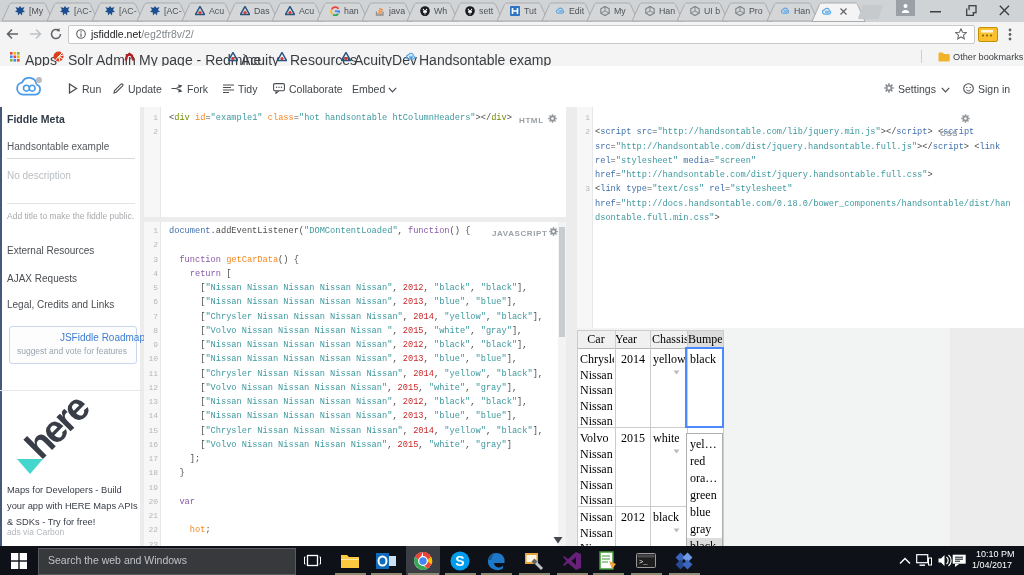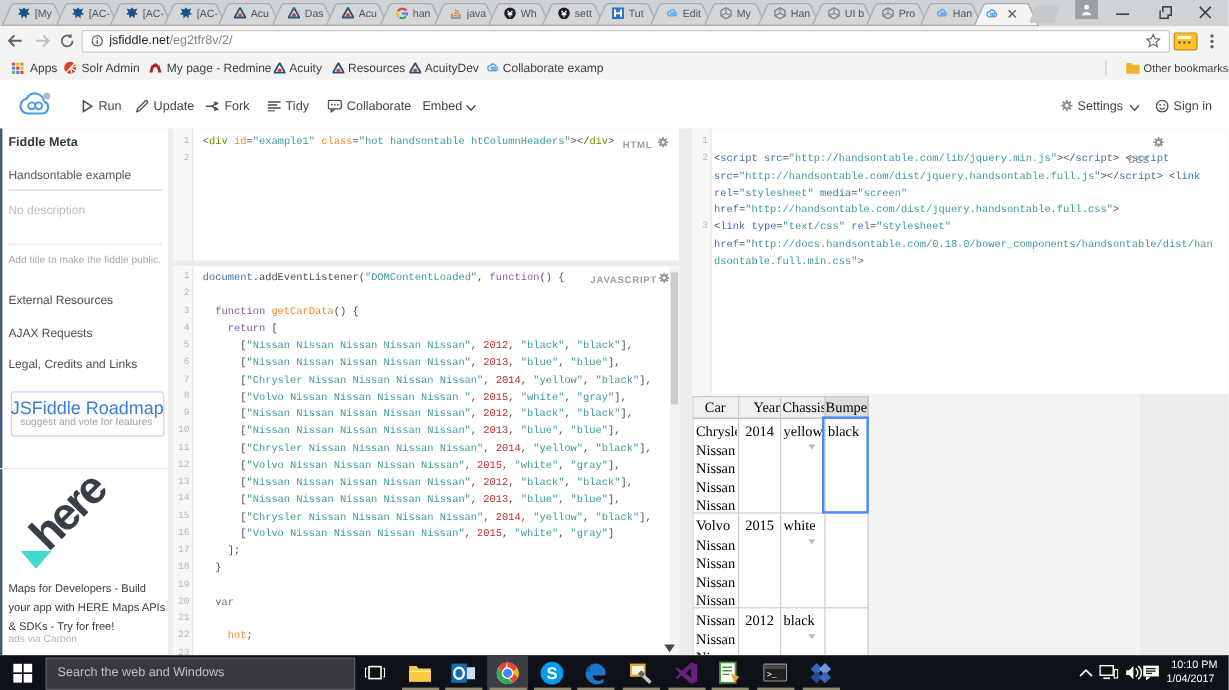--- a/index.html
+++ b/index.html
@@ -2,21 +2,21 @@
 <html><head><meta charset="utf-8">
 <style>
 html,body{margin:0;padding:0;}
 body{width:1024px;height:575px;overflow:hidden;font-family:"Liberation Sans",sans-serif;position:relative;background:#fff;}
 .abs{position:absolute;}
 svg{display:block;}
 #tabstrip{position:absolute;left:0;top:0;width:1024px;height:22px;background:#d0d3d6;}
 .tabtext{position:absolute;top:6px;font-size:8.8px;color:#4e5256;white-space:nowrap;overflow:hidden;width:19px;}
 #toolbar{position:absolute;left:0;top:22px;width:1024px;height:25px;background:#f4f4f4;}
 #bookbar{position:absolute;left:0;top:47px;width:1024px;height:19px;background:#f4f4f4;border-bottom:1px solid #d6d6d6;}
-.bm{position:absolute;top:51.5px;font-size:10px;color:#3a3e42;white-space:nowrap;}
+.bm{position:absolute;top:51.5px;font-size:14px;color:#3a3e42;white-space:nowrap;}
 #jshead{position:absolute;left:0;top:66px;width:1024px;height:41px;background:#fff;}
 .hbtn{position:absolute;top:83px;font-size:10.5px;color:#41464b;white-space:nowrap;}
 #page{position:absolute;left:0;top:107px;width:1024px;height:439px;background:#ececec;overflow:hidden;}
 .panel{position:absolute;background:#fff;overflow:hidden;}
 .gut{position:absolute;background:#f7f7f7;border-right:1px solid #e7e7e7;}
 .gn{position:absolute;font:8px/14.25px "Liberation Mono",monospace;color:#b4b8bc;text-align:right;width:14px;}
 .cl{position:absolute;font:8.66px/14.25px "Liberation Mono",monospace;color:#4d4d4c;white-space:pre;}
 .k{color:#8959a8;}.s{color:#3e999f;}.n{color:#c82829;}.bb{color:#4271ae;}.o{color:#f5871f;}.g{color:#718c00;}
 .plabel{position:absolute;font-size:8px;font-weight:bold;letter-spacing:0.6px;color:#9aa0a6;}
 .sbt{position:absolute;left:7px;font-size:10px;color:#4a4e52;white-space:nowrap;}
@@ -263,21 +263,21 @@
     <use href="#acuity"></use>
   </svg>
 <div class="bm" style="left:290px">Resources</div>
 <svg class="abs" style="left:341px;top:52px" width="10" height="10" viewBox="0 0 10 10">
     <use href="#acuity"></use>
   </svg>
 <div class="bm" style="left:354px">AcuityDev</div>
 <svg class="abs" style="left:405px;top:51px" width="11" height="11" viewBox="0 0 10 10">
     <use href="#cloud"></use>
   </svg>
-<div class="bm" style="left:419px">Collaborate examp</div>
+<div class="bm" style="left:419px">Handsontable examp</div>
 <div class="abs" style="left:921px;top:50px;width:1px;height:13px;background:#cfcfcf"></div>
 <svg class="abs" style="left:938px;top:52px" width="12" height="10">
     <path d="M0.5 1.5 Q0.5 0.5 1.5 0.5 L4.5 0.5 L6 2 L11 2 Q11.7 2 11.7 2.8 L11.7 8.7 Q11.7 9.5 11 9.5 L1.3 9.5 Q0.5 9.5 0.5 8.7 Z" fill="#f2b32c"></path>
   </svg>
 <div class="bm" style="left:953px;font-size:9.2px">Other bookmarks</div>
 <div id="jshead"></div>
 <svg class="abs" style="left:11px;top:75px" width="34" height="24" viewBox="0 0 34 24">
 <path d="M25.5 9.5 a7.5 7.5 0 0 0 -14.3 -2.2 a6.2 6.2 0 0 0 0.8 12.3 l12.5 0 a5.2 5.2 0 0 0 1 -10.1" fill="none" stroke="#4a9be8" stroke-width="1.8"></path>
 <path d="M12.5 13.2 a2.9 2.9 0 1 0 5.8 0 a2.9 2.9 0 1 0 -5.8 0 M18.3 13.2 a2.9 2.9 0 1 0 5.8 0 a2.9 2.9 0 1 0 -5.8 0" fill="none" stroke="#4a9be8" stroke-width="1.6"></path>
 <circle cx="28" cy="5" r="3" fill="#b9bdc1"></circle>
@@ -331,21 +331,21 @@
 <div class="sbt" style="top:113px;font-weight:bold;font-size:10.5px;color:#2f3b47">Fiddle Meta</div>
 <div class="sbt" style="top:141px;color:#55595e">Handsontable example</div>
 <div class="abs" style="left:7px;top:158px;width:128px;height:1px;background:#d8d8d8"></div>
 <div class="sbt" style="top:170px;color:#b9bdc1">No description</div>
 <div class="abs" style="left:7px;top:203px;width:128px;height:1px;background:#e3e3e3"></div>
 <div class="sbt" style="top:211px;font-size:8.5px;color:#a6aaae">Add title to make the fiddle public.</div>
 <div class="sbt" style="top:245px">External Resources</div>
 <div class="sbt" style="top:273px">AJAX Requests</div>
 <div class="sbt" style="top:299px">Legal, Credits and Links</div>
 <div class="abs" style="left:9px;top:326px;width:126px;height:36px;border:1px solid #c7d7ee;border-radius:3px;background:#fdfdfe"></div>
-<div class="abs" style="left:9px;top:332px;width:136px;text-align:left;font-size:15px;color:#3c7dd1">JSFiddle Roadmap</div>
+<div class="abs" style="left:9px;top:332px;width:136px;text-align:right;font-size:10px;color:#3c7dd1">JSFiddle Roadmap</div>
 <div class="abs" style="left:9px;top:346px;width:126px;text-align:center;font-size:8.5px;color:#9aa5b1">suggest and vote for features</div>
 <div class="abs" style="left:0px;top:390px;width:144px;height:1px;background:#e8e8e8"></div>
 <div class="abs" style="left:10px;top:393px;width:110px;height:84px;overflow:visible">
 <div style="position:absolute;left:7px;top:44px;transform:rotate(-45deg);transform-origin:0 0;font-weight:bold;font-size:38px;letter-spacing:-2.5px;color:#383d47">here</div>
 <svg style="position:absolute;left:7px;top:66px" width="26" height="15">
       <path d="M0 0 L26 0 L13 15 Z" fill="#45d6cd"></path>
     </svg>
 </div>
 <div class="sbt" style="top:482px;font-size:9.3px;color:#383d47;line-height:16px;white-space:nowrap">Maps for Developers - Build<br>your app with HERE Maps APIs<br>&amp; SDKs - Try for free!</div>
 <div class="sbt" style="top:527px;font-size:8.5px;color:#b4b8bc">ads via Carbon</div>
@@ -429,21 +429,21 @@
 <svg class="abs" style="left:384px;top:7px" width="9" height="9" viewBox="0 0 8 8">
       <use href="#gear"></use>
     </svg>
 </div>
 <div class="panel ht" style="left:577px;top:328px;width:373px;height:218px;background:#f2f3f3">
 <div class="abs" style="left:0px;top:2px;width:146px;height:216px;background:#fff"></div>
 <div class="abs" style="left:0px;top:2px;width:38px;height:18px;background:#f0f0f0;border-right:1px solid #b7b7b7;border-bottom:1px solid #b7b7b7;overflow:hidden">
       <div style="position:absolute;left:0px;top:2px;width:38px;text-align:center;white-space:nowrap">Car</div>
     </div>
 <div class="abs" style="left:38px;top:2px;width:35px;height:18px;background:#f0f0f0;border-right:1px solid #b7b7b7;border-bottom:1px solid #b7b7b7;overflow:hidden">
-      <div style="position:absolute;left:0px;top:2px;width:35px;text-align:right;white-space:nowrap">Year</div>
+      <div style="position:absolute;left:0px;top:2px;width:35px;text-align:left;white-space:nowrap">Year</div>
     </div>
 <div class="abs" style="left:73px;top:2px;width:37px;height:18px;background:#f0f0f0;border-right:1px solid #b7b7b7;border-bottom:1px solid #b7b7b7;overflow:hidden">
       <div style="position:absolute;left:2px;top:2px;width:49px;text-align:left;white-space:nowrap">Chassis</div>
     </div>
 <div class="abs" style="left:110px;top:2px;width:36px;height:18px;background:#dcdcdc;border-right:1px solid #b7b7b7;border-bottom:1px solid #b7b7b7;overflow:hidden">
       <div style="position:absolute;left:1px;top:2px;width:48px;text-align:left;white-space:nowrap">Bumper</div>
     </div>
 <div class="abs" style="left:0px;top:2px;width:1px;height:216px;background:#ccc"></div>
 <div class="abs" style="left:38px;top:2px;width:1px;height:216px;background:#ccc"></div>
 <div class="abs" style="left:73px;top:2px;width:1px;height:216px;background:#ccc"></div>
@@ -475,20 +475,29 @@
       <path d="M0.5 0.5 L6.5 0.5 L3.5 4.5 Z" fill="#bbb"></path>
     </svg>
 <svg class="abs" style="left:96px;top:121px" width="7" height="5">
       <path d="M0.5 0.5 L6.5 0.5 L3.5 4.5 Z" fill="#bbb"></path>
     </svg>
 <svg class="abs" style="left:96px;top:200px" width="7" height="5">
       <path d="M0.5 0.5 L6.5 0.5 L3.5 4.5 Z" fill="#bbb"></path>
     </svg>
 <div class="hline" style="left:113px;top:24px">black</div>
 <div class="abs" style="left:108px;top:19px;width:35px;height:77px;border:2px solid #4b89ff;background:transparent"></div>
+<div class="abs" style="left:109px;top:105px;width:35px;height:112px;background:#fff;border:1px solid #b0b0b0;overflow:hidden">
+<div class="hline" style="left:0px;top:2px;width:35px;height:17px;line-height:17px"><span style="padding-left:3px">yel…</span></div>
+<div class="hline" style="left:0px;top:19px;width:35px;height:17px;line-height:17px"><span style="padding-left:3px">red</span></div>
+<div class="hline" style="left:0px;top:36px;width:35px;height:17px;line-height:17px"><span style="padding-left:3px">ora…</span></div>
+<div class="hline" style="left:0px;top:53px;width:35px;height:17px;line-height:17px"><span style="padding-left:3px">green</span></div>
+<div class="hline" style="left:0px;top:70px;width:35px;height:17px;line-height:17px"><span style="padding-left:3px">blue</span></div>
+<div class="hline" style="left:0px;top:87px;width:35px;height:17px;line-height:17px"><span style="padding-left:3px">gray</span></div>
+<div class="hline" style="left:0px;top:104px;width:35px;background:#dcdcdc;height:17px;line-height:17px"><span style="padding-left:3px">black</span></div>
+</div>
 <div class="abs" style="left:429px;top:0;width:17px;height:218px;background:#f1f1f1"></div>
 <svg class="abs" style="left:433px;top:6px" width="9" height="6">
       <path d="M0.5 5.5 L8.5 5.5 L4.5 0.5 Z" fill="#505050"></path>
     </svg>
 <svg class="abs" style="left:433px;top:206px" width="9" height="6">
       <path d="M0.5 0.5 L8.5 0.5 L4.5 5.5 Z" fill="#505050"></path>
     </svg>
 <div class="abs" style="left:430px;top:45px;width:15px;height:44px;background:#c1c1c1"></div>
 </div>
 <div id="taskbar"></div>

